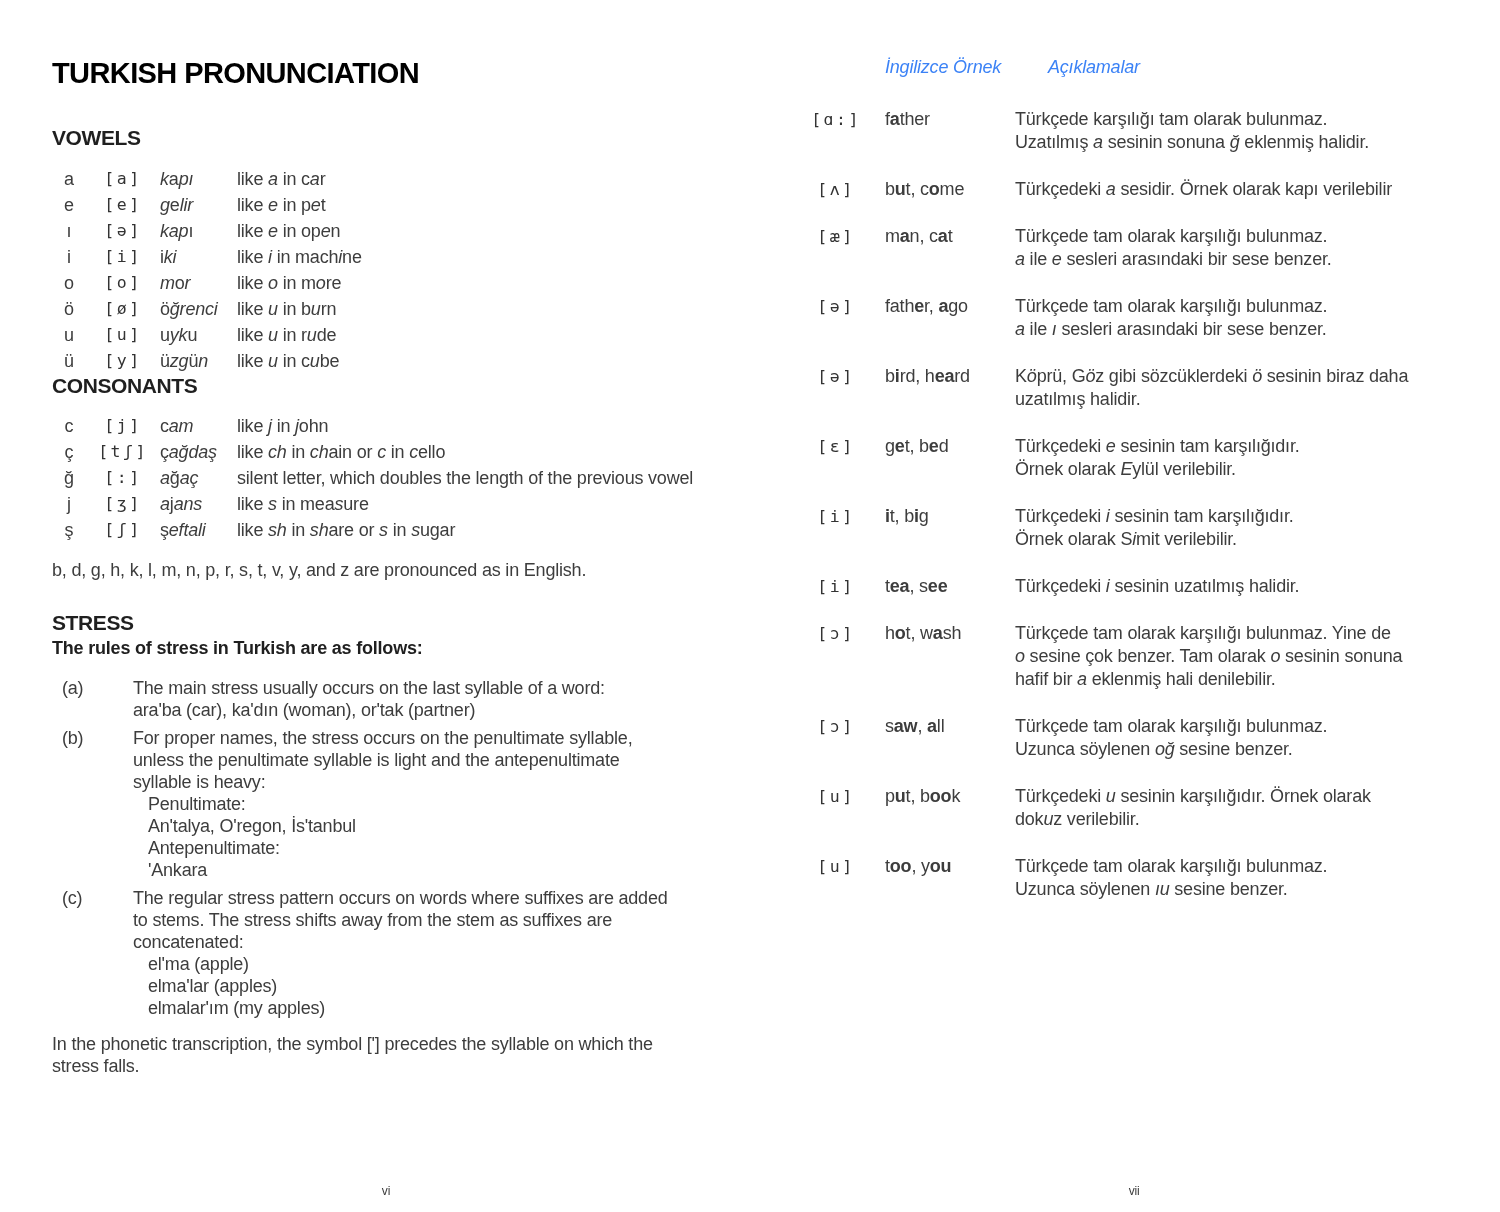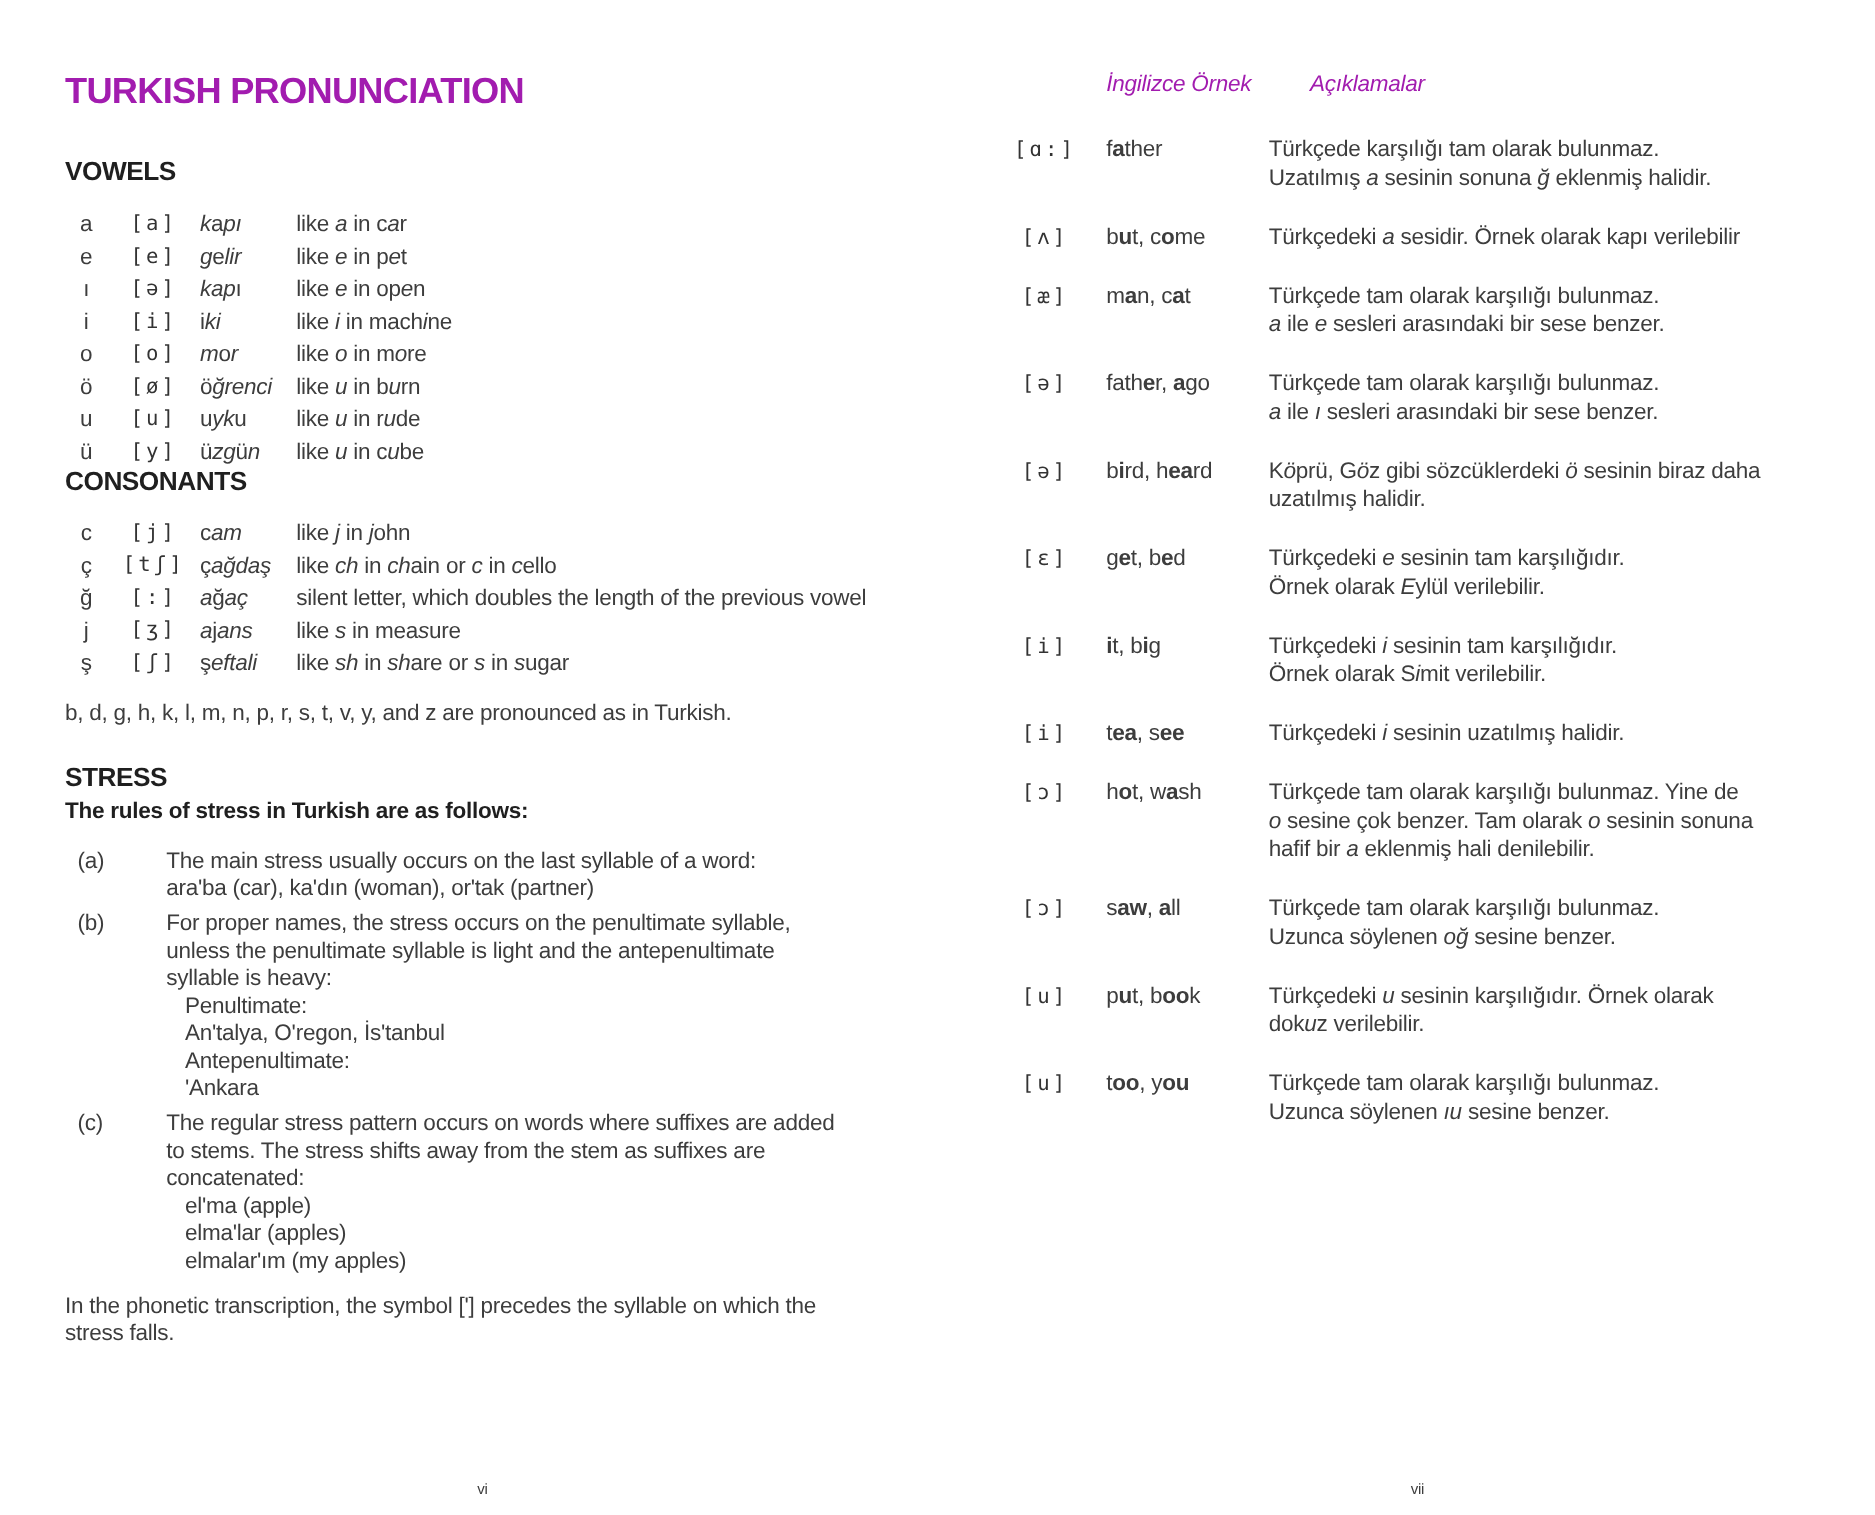--- a/index.html
+++ b/index.html
@@ -7,21 +7,21 @@
     width:1500px;height:1212px;background:#ffffff;position:relative;
     font-family:"Liberation Sans", sans-serif;color:#3d3d3d;
     letter-spacing:-0.2px;
     -webkit-font-smoothing:antialiased;
   }
   .page{position:absolute;top:56px;width:668px;height:1100px;}
   .page-left{left:52px;}
   .page-right{left:800px;}
 
   h1{
-    margin:0;font-size:29px;line-height:34px;font-weight:bold;color:#a21caf;
+    margin:0;font-size:29px;line-height:34px;font-weight:bold;color:#000000;
     letter-spacing:-0.6px;
   }
   .page-left h1{margin-bottom:36px;}
   .page-right h1{margin-bottom:38px;}
 
   h2{
     margin:0;font-size:21px;line-height:23px;font-weight:bold;color:#1f1f1f;
     letter-spacing:-0.4px;
   }
   .h2-vowels{margin-bottom:17px;margin-top:12px;}
@@ -43,21 +43,21 @@
   .note{margin:14px 0 0 0;font-size:18px;line-height:26px;}
 
   .stress-sub{margin:3px 0 0 0;font-size:18px;line-height:22px;font-weight:bold;color:#1f1f1f;}
   .stress-items{margin-top:18px;font-size:18px;line-height:22px;}
   .sitem{display:flex;margin-bottom:6px;}
   .slabel{margin-left:10px;width:71px;flex:none;}
   .sbody{flex:1;}
   .sindent{margin-left:15px;}
   .sfooter{margin:14px 0 0 0;font-size:18px;line-height:22px;}
 
-  .rhead{display:flex;font-size:18px;line-height:23px;font-style:italic;margin-bottom:29px;color:#a21caf;}
+  .rhead{display:flex;font-size:18px;line-height:23px;font-style:italic;margin-bottom:29px;color:#3b82f6;}
   .rh1{margin-left:85px;width:163px;flex:none;}
   .rh2{flex:1;}
 
   .rrow{display:flex;font-size:18px;line-height:23px;margin-bottom:24px;}
   .rsym{
     margin-left:6px;width:60px;flex:none;text-align:center;
     font-family:"DejaVu Sans Mono", monospace;font-size:16.5px;letter-spacing:2.5px;
     color:#333;align-self:flex-start;
   }
   .rex{margin-left:19px;width:130px;flex:none;}
@@ -171,21 +171,21 @@
         </div>
 
         <div class="prow">
           <span class="col-letter">ş</span>
           <span class="col-symbol">[ʃ]</span>
           <span class="col-example"><i>ş</i>eftali</span>
           <span class="col-desc">like <i>sh</i> in <i>sh</i>are or <i>s</i> in <i>s</i>ugar</span>
         </div>
 
     </div>
-    <p class="note">b, d, g, h, k, l, m, n, p, r, s, t, v, y, and z are pronounced as in Turkish.</p>
+    <p class="note">b, d, g, h, k, l, m, n, p, r, s, t, v, y, and z are pronounced as in English.</p>
 
     <h2 class="h2-stress">STRESS</h2>
     <p class="stress-sub">The rules of stress in Turkish are as follows:</p>
 
     <div class="stress-items">
 
         <div class="sitem">
           <span class="slabel">(a)</span>
           <div class="sbody">
             <div>The main stress usually occurs on the last syllable of a word:<br>ara'ba (car), ka'dın (woman), or'tak (partner)</div>

